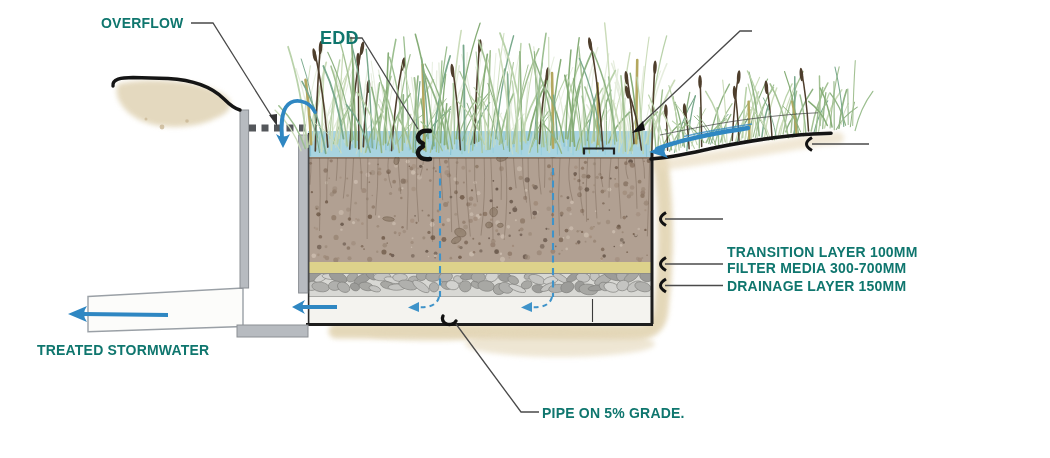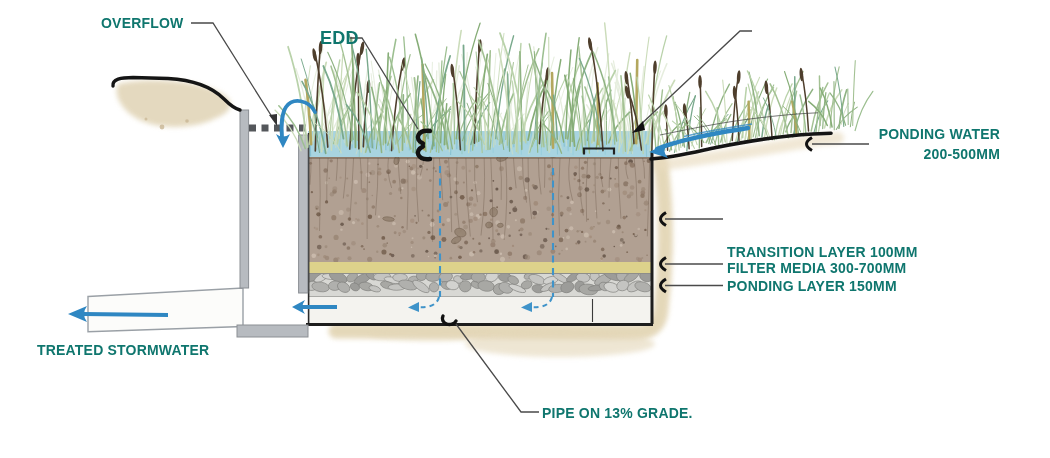--- a/index.html
+++ b/index.html
@@ -1043,29 +1043,25 @@
     <path d="M666,279 Q655,285.5 666,292" stroke="#111" stroke-width="3"></path>
     <path d="M456,324 L521,412 L539,412"></path>
   </g>
 </svg>
 
   <div class="lbl" style="left:101px;top:13px;">OVERFLOW</div>
 
   <div class="lbl small" style="left:320px;top:28px;">EDD</div>
 
 
-  <div class="lbl two-line right-align" style="left:838px;top:124px;width:162px;">
-    <div>PONDING WATER</div>
-    <div>200-500MM</div>
-  </div>
 
   <div class="lbl" style="left:727px;top:210px;margin-top:48px;">FILTER MEDIA 300-700MM</div>
 
   <div class="lbl" style="left:727px;top:242px;">TRANSITION LAYER 100MM</div>
 
-  <div class="lbl" style="left:727px;top:276px;">PONDING LAYER 150MM</div>
+  <div class="lbl" style="left:727px;top:276px;">DRAINAGE LAYER 150MM</div>
 
   <div class="lbl" style="left:37px;top:340px;text-align:right;">TREATED STORMWATER</div>
 
   <div class="lbl two-line" style="left:542px;top:403px;">
-    <div>PIPE ON 13% GRADE.</div>
+    <div>PIPE ON 5% GRADE.</div>
   </div>
 </div>
 
 </body></html>

